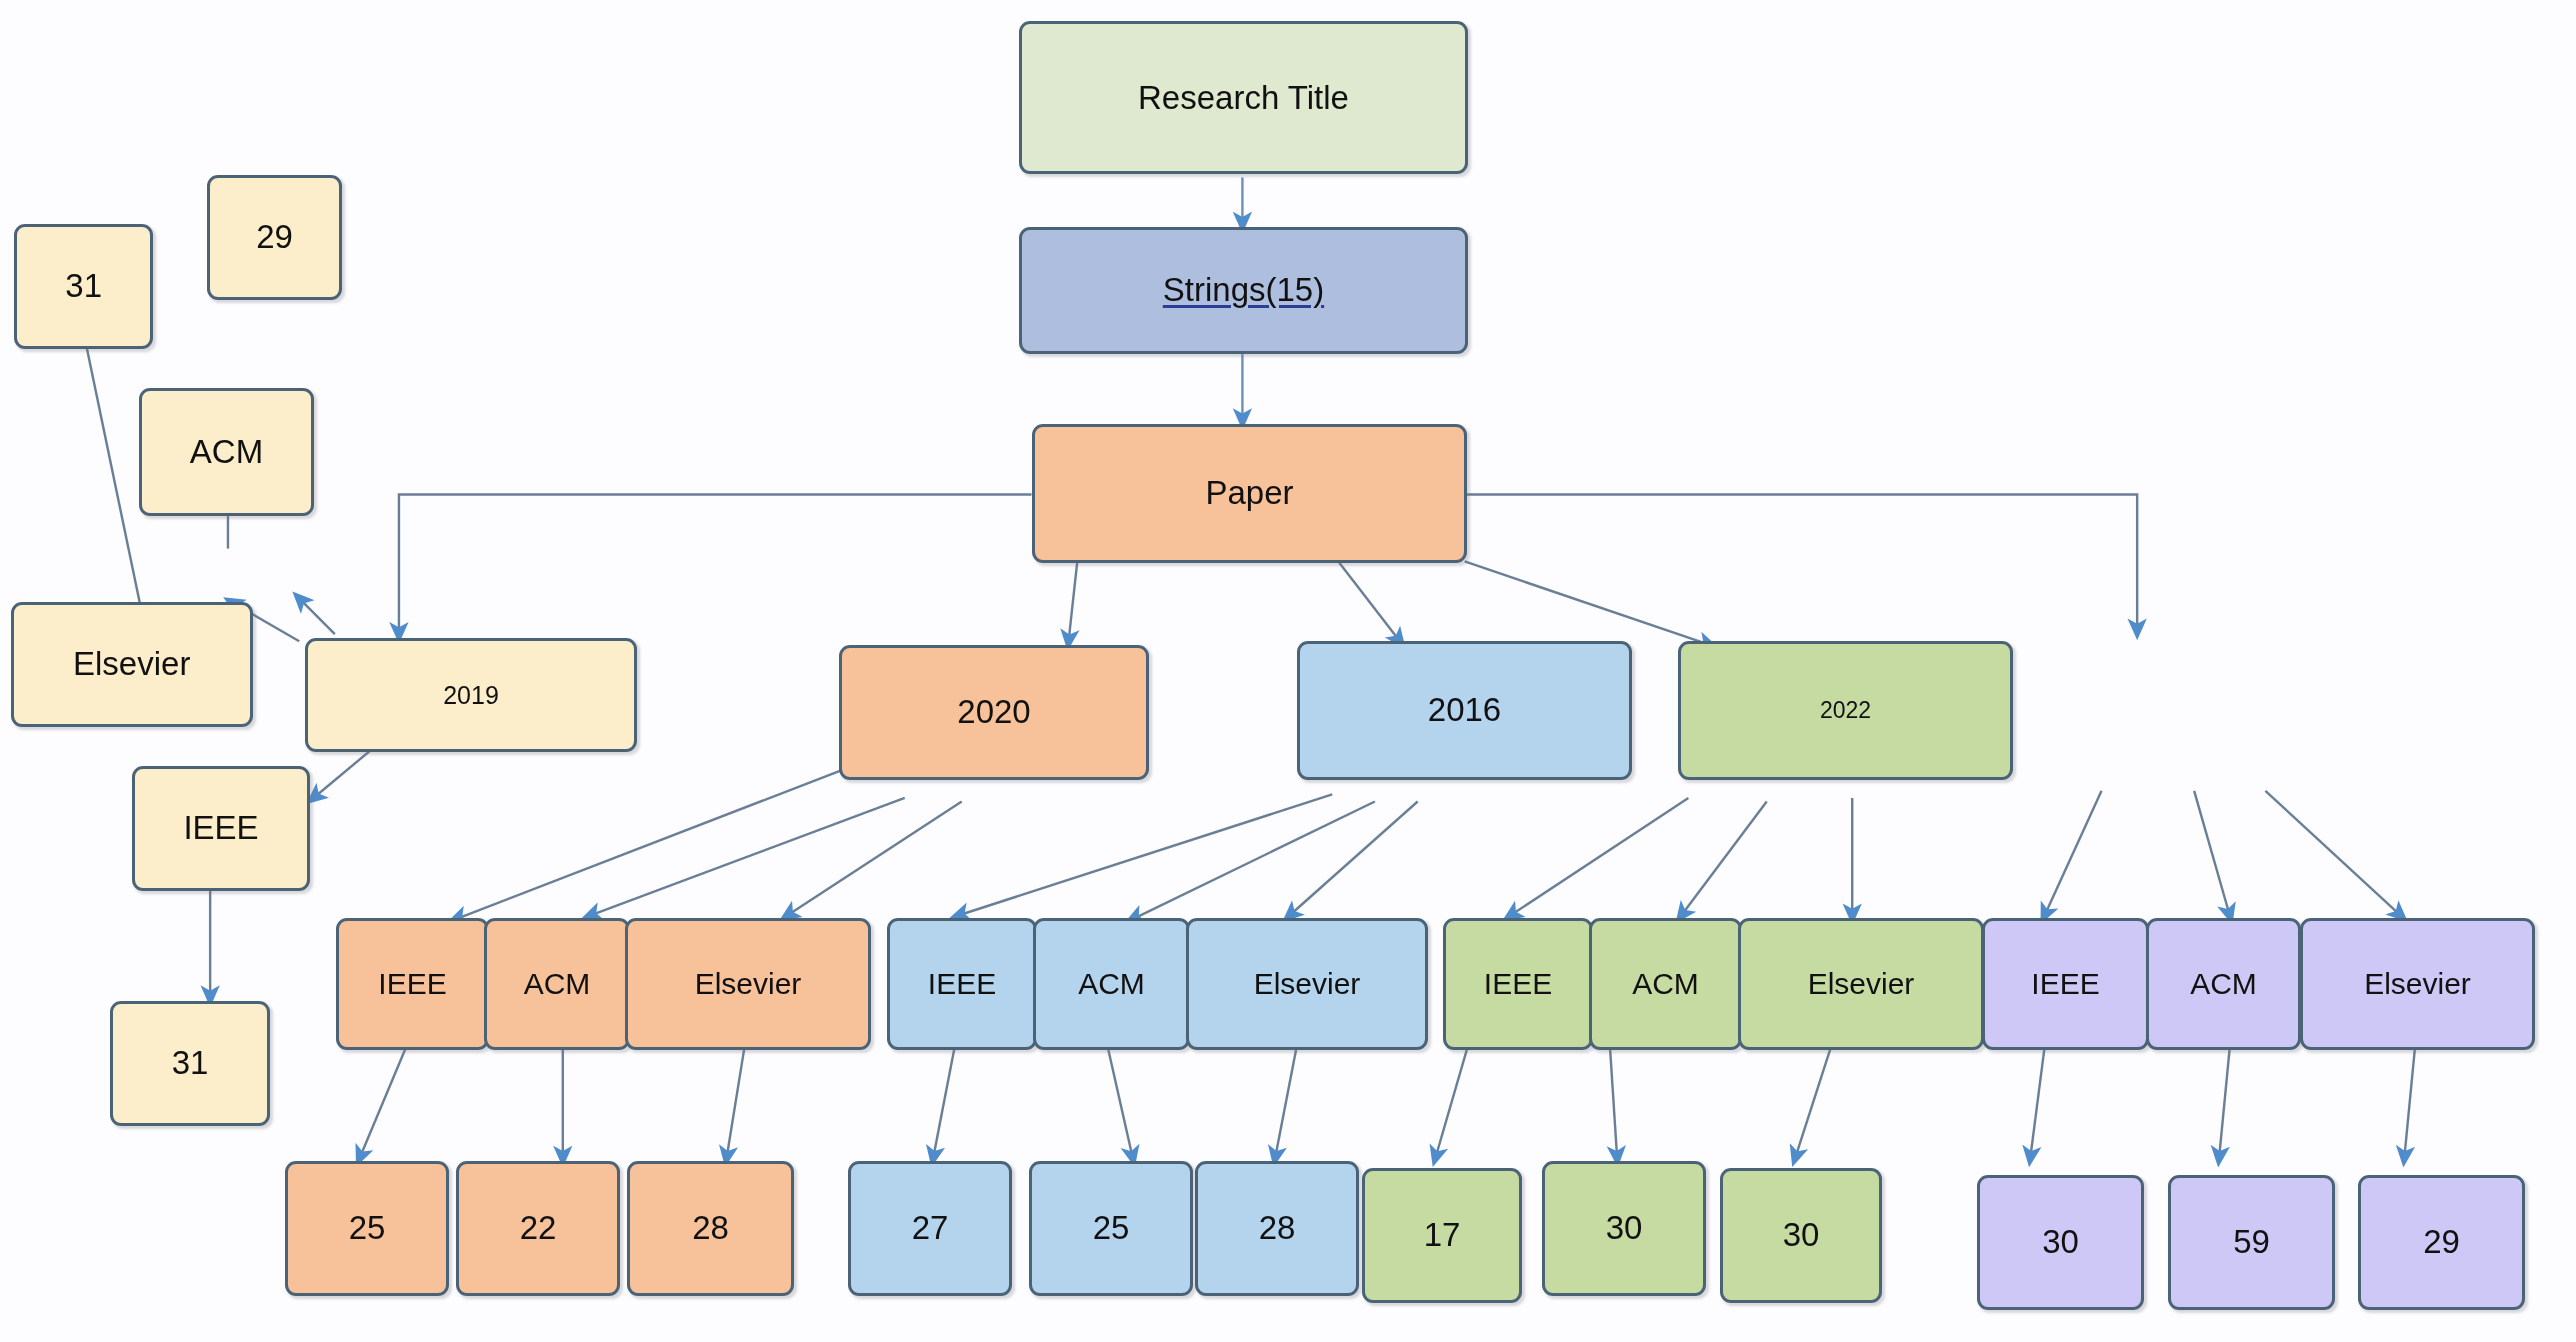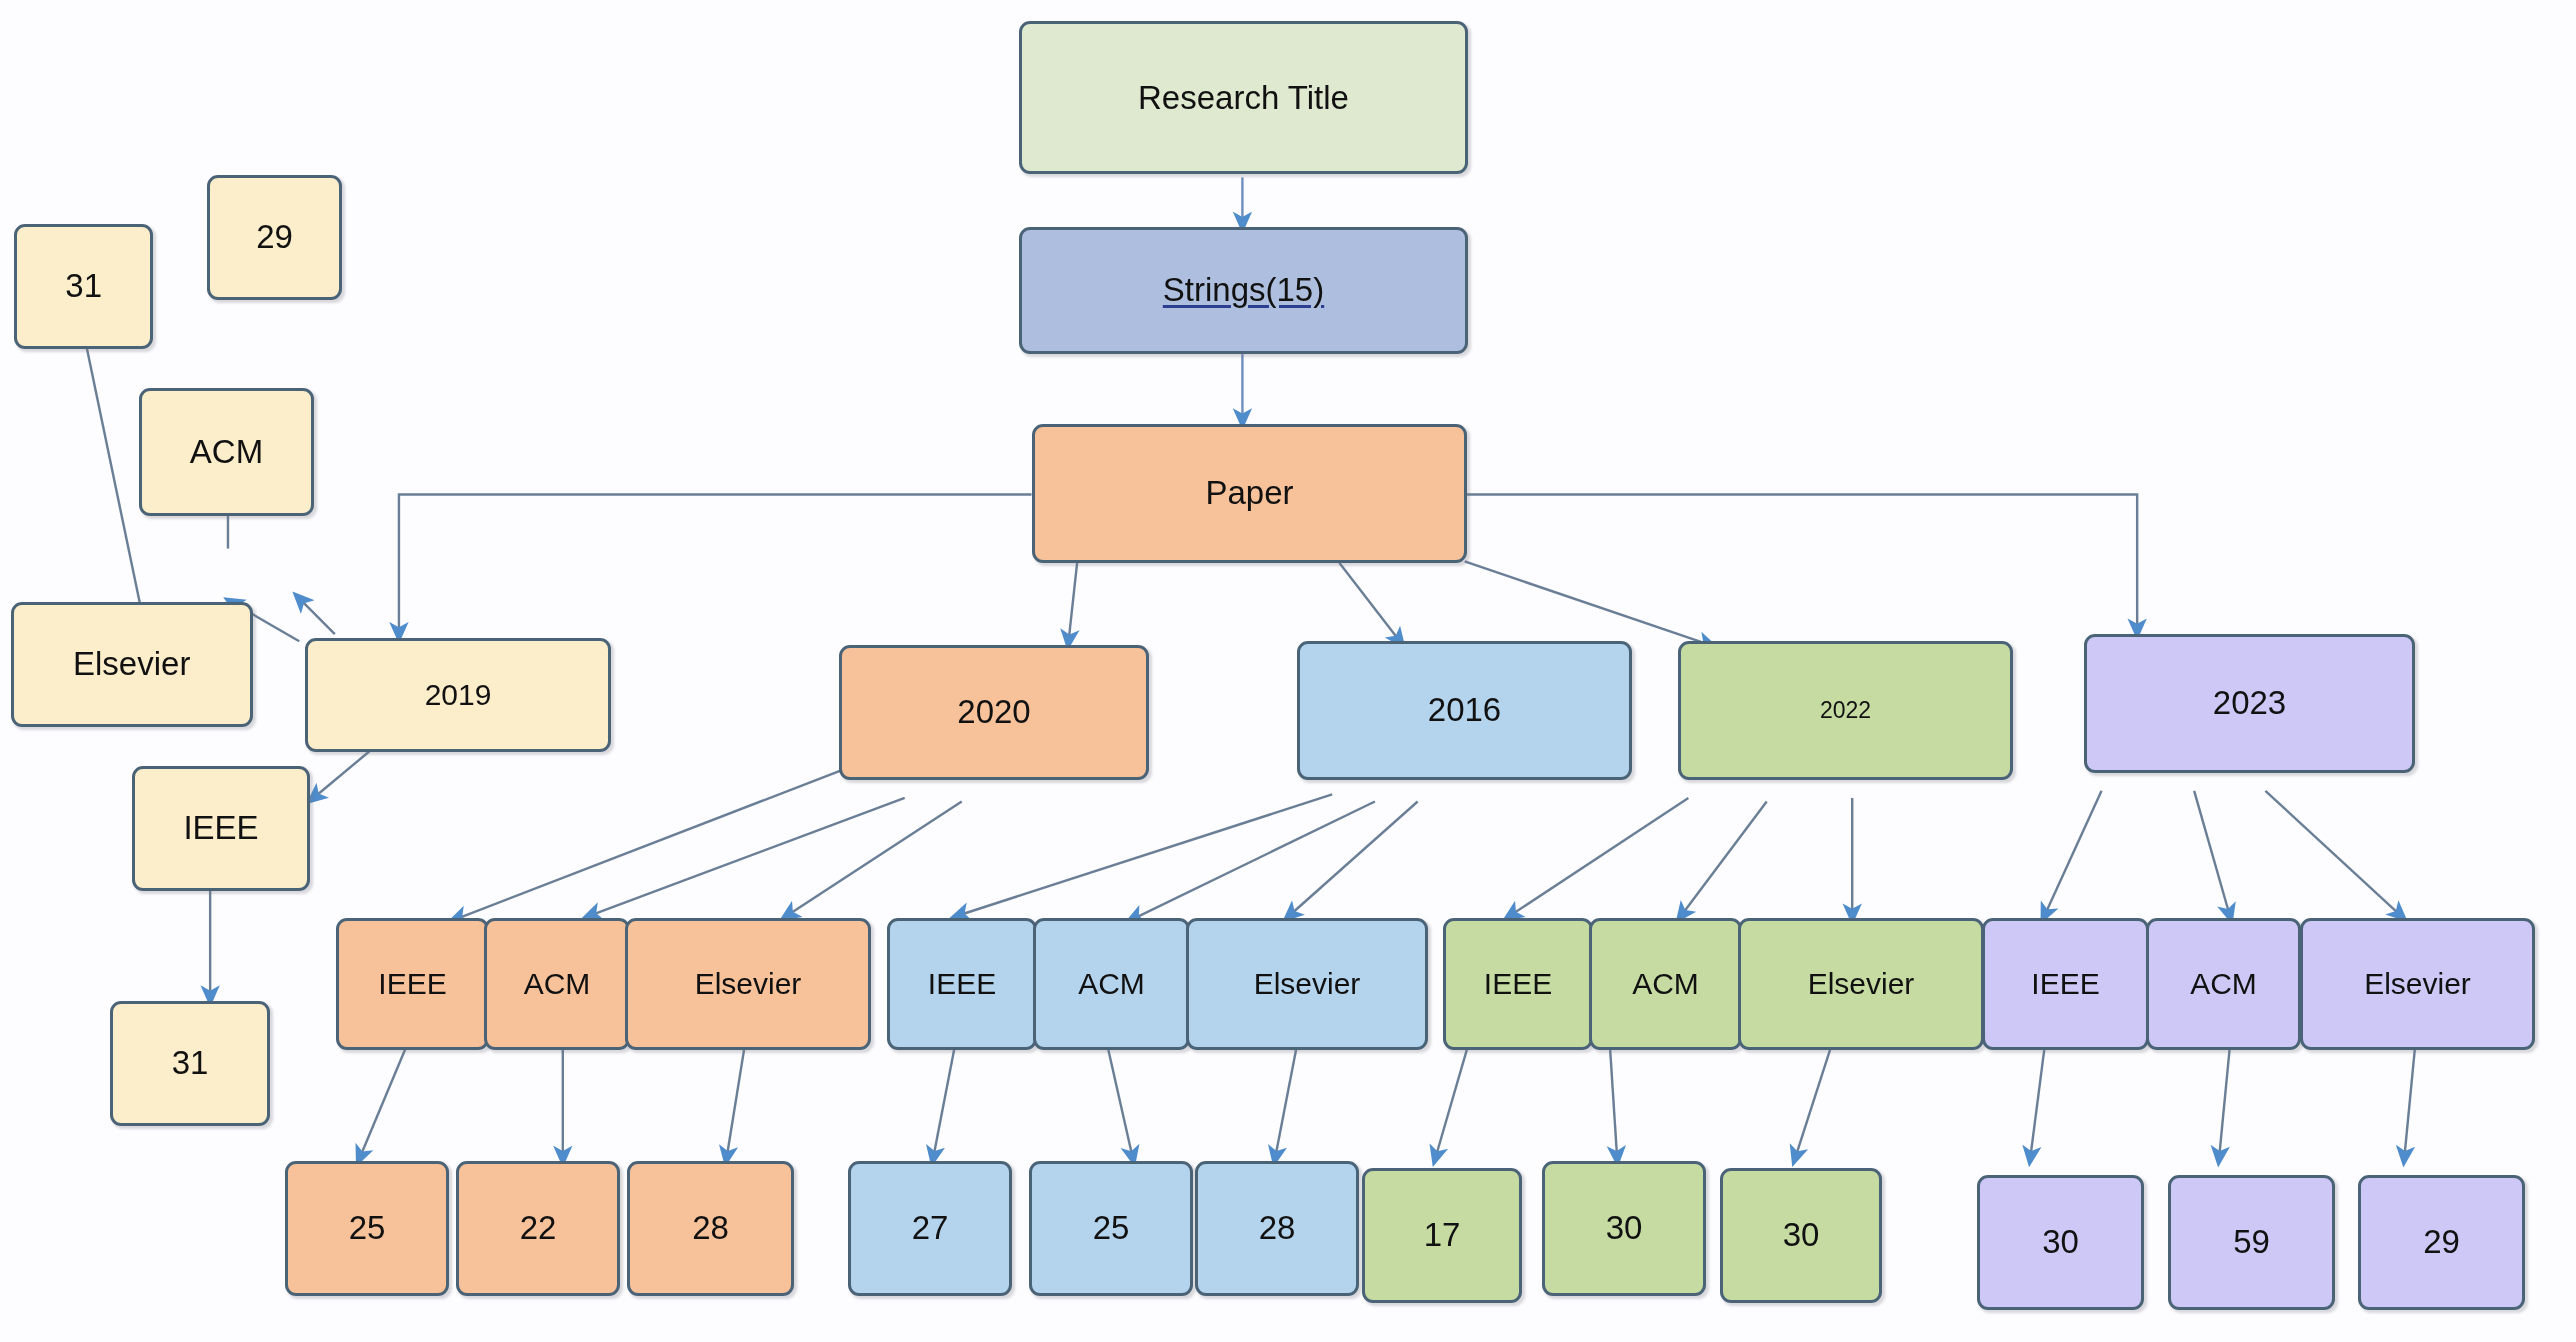--- a/index.html
+++ b/index.html
@@ -123,39 +123,36 @@
   </div>
 
   <div class="node n-strings" style="left:1019px;top:227px;width:449px;height:127px;font-size:33px;">
     <span class="lbl-strings">Strings(15)</span>
   </div>
 
   <div class="node n-paper" style="left:1032px;top:424px;width:435px;height:139px;font-size:33px;">
     <span>Paper</span>
   </div>
 
-  <div class="node n-2019" style="left:305px;top:638px;width:306px;height:114px;font-size:30px;">
+  <div class="node n-2019" style="left:305px;top:638px;width:332px;height:114px;font-size:25px;">
     <span>2019</span>
   </div>
 
   <div class="node n-2020" style="left:839px;top:645px;width:310px;height:135px;font-size:33px;">
     <span>2020</span>
   </div>
 
   <div class="node n-2021" style="left:1297px;top:641px;width:335px;height:139px;font-size:33px;">
     <span>2016</span>
   </div>
 
   <div class="node n-2022" style="left:1678px;top:641px;width:335px;height:139px;font-size:23px;">
     <span>2022</span>
   </div>
 
-  <div class="node n-2023" style="left:2084px;top:634px;width:331px;height:139px;font-size:33px;">
-    <span>2023</span>
-  </div>
 
   <div class="node n-2019" style="left:14.2px;top:224px;width:139px;height:125px;font-size:33px;">
     <span>31</span>
   </div>
 
   <div class="node n-2019" style="left:207px;top:175px;width:135px;height:125px;font-size:33px;">
     <span>29</span>
   </div>
 
   <div class="node n-2019" style="left:139px;top:388px;width:175px;height:128px;font-size:33px;">

